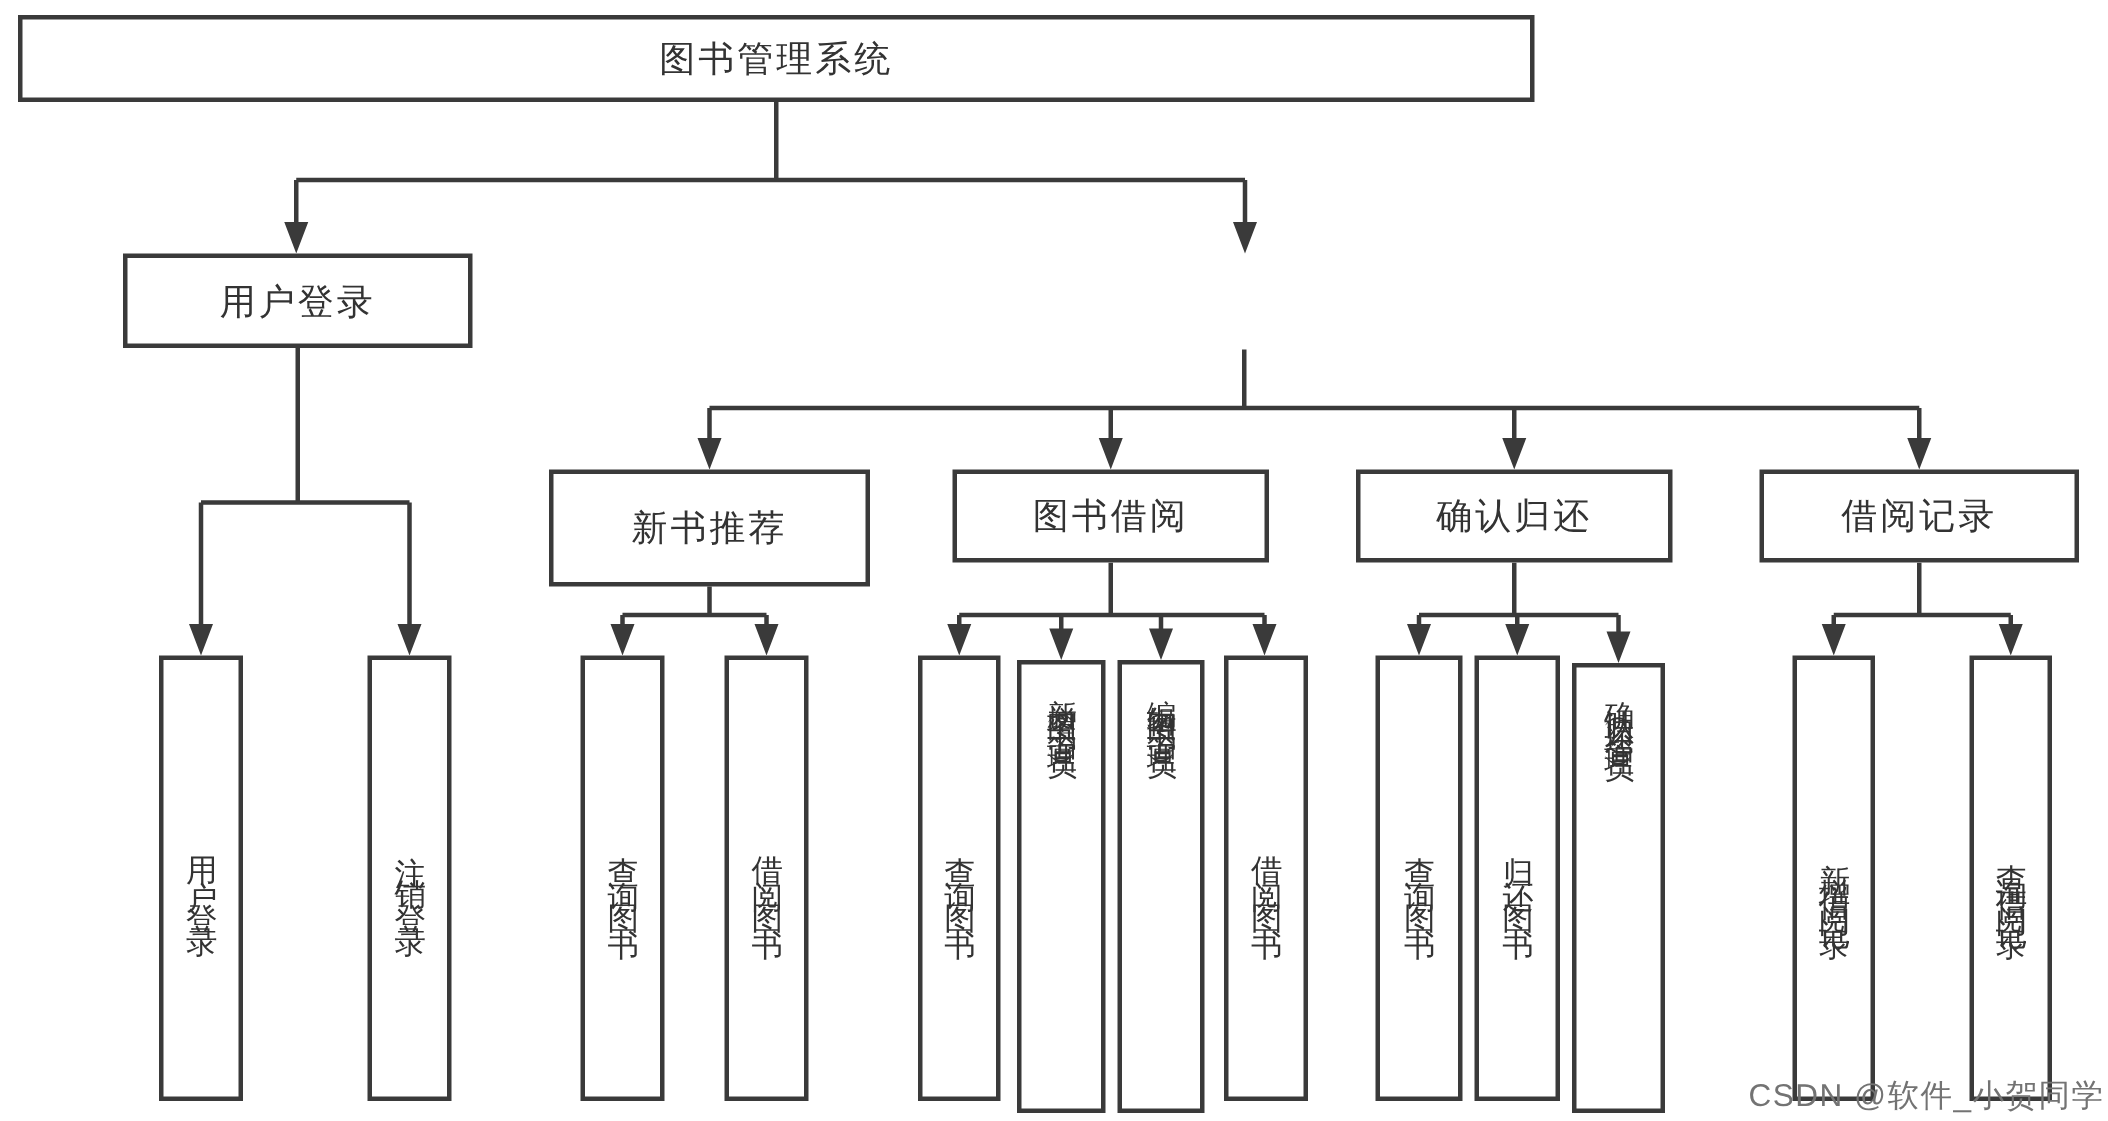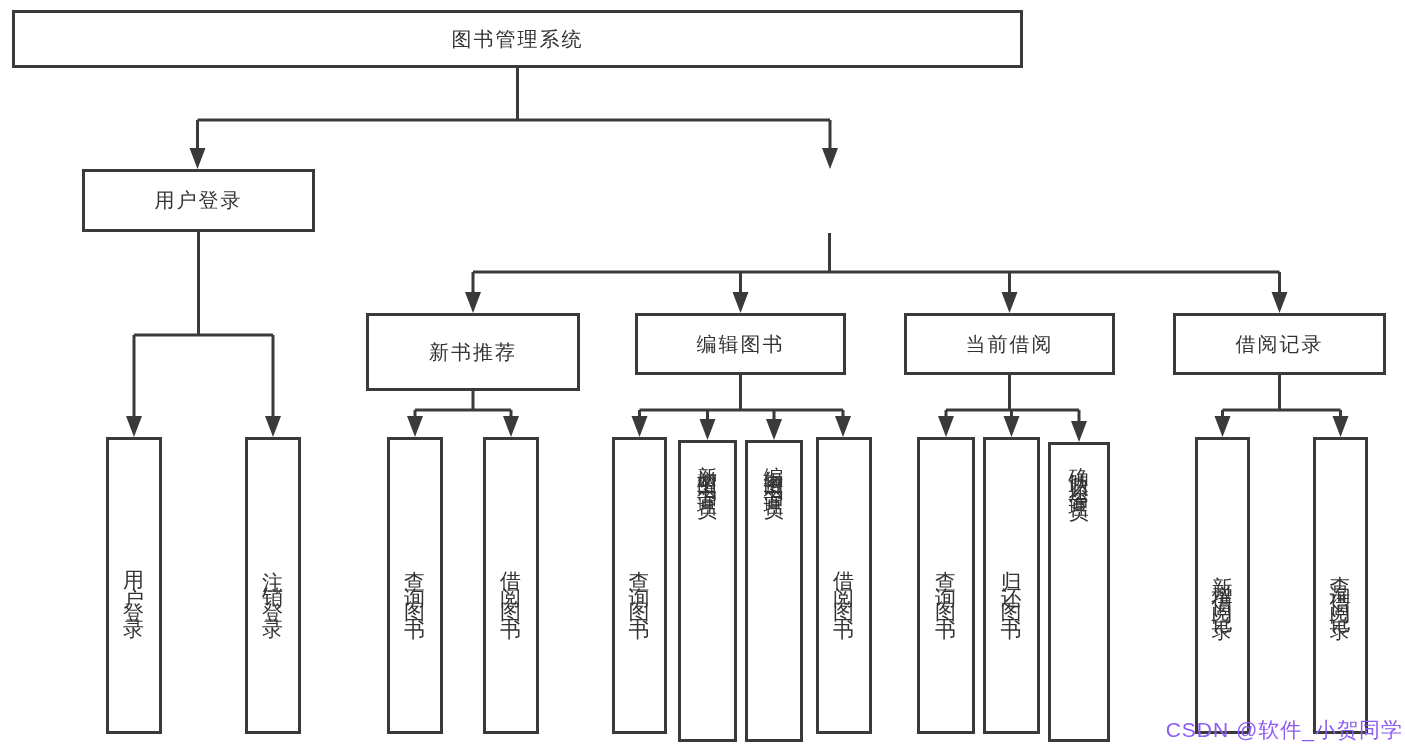--- a/index.html
+++ b/index.html
@@ -6,32 +6,32 @@
   .canvas{
     position:relative;width:1405px;height:747px;background:#ffffff;
     font-family:"Liberation Sans",sans-serif;color:#333333;overflow:hidden;
   }
   .wires{position:absolute;left:0;top:0;z-index:0;}
   .box{
     position:absolute;background:#ffffff;border:3px solid #3a3a3a;
     box-sizing:border-box;display:flex;align-items:center;justify-content:center;
     z-index:1;
   }
-  .box.h span{font-size:20px;letter-spacing:2px;white-space:nowrap;}
+  .box.h span{font-size:24px;letter-spacing:2px;white-space:nowrap;}
   .box.v span{
     writing-mode:vertical-rl;text-orientation:mixed;
     font-size:21px;line-height:1;white-space:nowrap;
   }
   .box.v4 span{letter-spacing:16px;}
   .box.v6 span{letter-spacing:9px;}
   .box.vadmin{align-items:flex-start;}
   .box.vadmin span{letter-spacing:5px;font-size:20px;padding-top:7px;}
   .watermark{
     position:absolute;right:2px;bottom:3px;z-index:3;
-    font-size:21px;letter-spacing:1px;color:#8b5cf6;white-space:nowrap;
+    font-size:21px;letter-spacing:1px;color:#737373;white-space:nowrap;
   }
 </style>
 </head>
 <body>
 
 <div class="canvas">
 
   <svg class="wires" width="1405" height="747" viewBox="0 0 1405 747">
     <path d="M517.5 68 V120
              M197.5 120 H830
@@ -92,24 +92,24 @@
   </div>
 
   <div class="box h" style="left:82px;top:169px;width:233px;height:63px">
     <span>用户登录</span>
   </div>
 
   <div class="box h" style="left:366px;top:313px;width:214px;height:78px">
     <span>新书推荐</span>
   </div>
   <div class="box h" style="left:635px;top:313px;width:211px;height:62px">
-    <span>编辑图书</span>
+    <span>图书借阅</span>
   </div>
   <div class="box h" style="left:904px;top:313px;width:211px;height:62px">
-    <span>当前借阅</span>
+    <span>确认归还</span>
   </div>
   <div class="box h" style="left:1173px;top:313px;width:213px;height:62px">
     <span>借阅记录</span>
   </div>
 
   <div class="box v v4" style="left:106px;top:437px;width:56px;height:297px">
     <span>用户登录</span>
   </div>
   <div class="box v v4" style="left:245px;top:437px;width:56px;height:297px">
     <span>注销登录</span>

